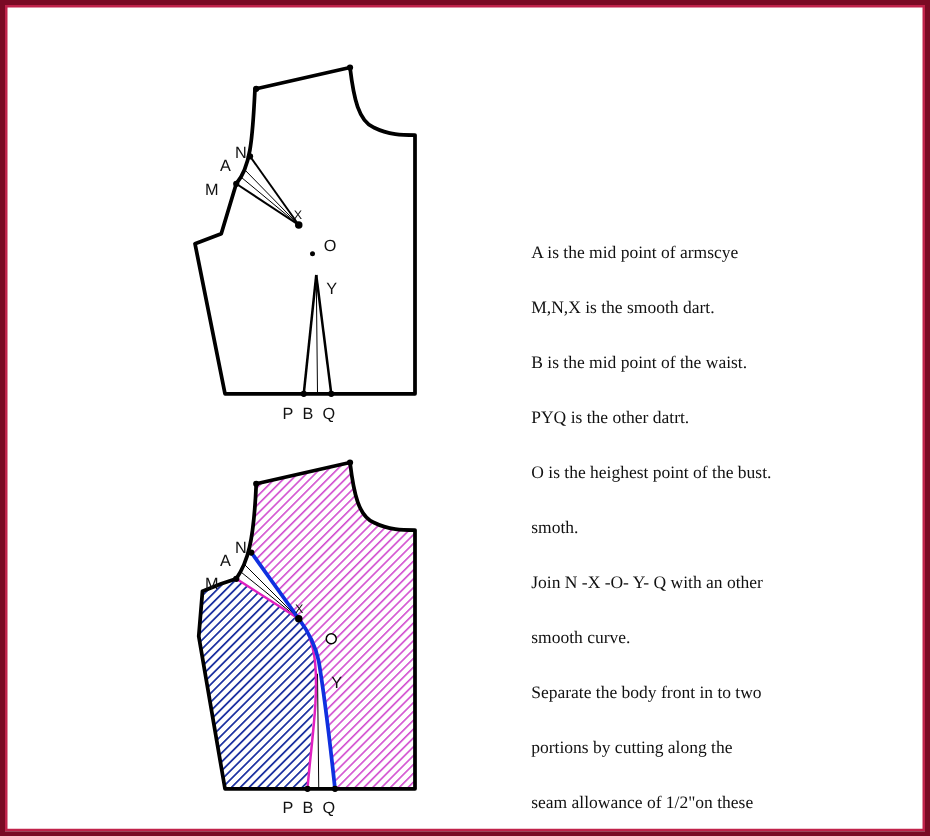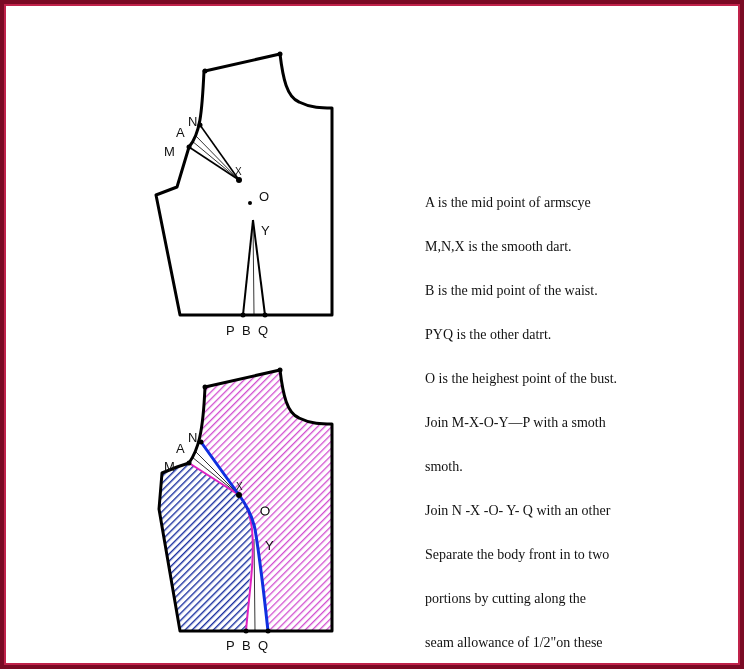--- a/index.html
+++ b/index.html
@@ -135,23 +135,23 @@
       <text class="lbl" x="254" y="646">Q</text>
     </g>
   </svg>
 
   <div id="instructions">
     <div>A is the mid point of armscye</div>
     <div>M,N,X is the smooth dart.</div>
     <div>B is the mid point of the waist.</div>
     <div>PYQ is the other datrt.</div>
     <div>O is the heighest point of the bust.</div>
-    <div>Join M-X-O-Y—P with a smoth</div>
     <div>smoth.</div>
     <div>Join N -X -O- Y- Q with an other</div>
+    <div>smooth curve.</div>
     <div>Separate the body front in to two</div>
     <div>portions by cutting along the</div>
     <div>seam allowance of 1/2"on these</div>
     
     
     
     
     
   </div>
 </div>

